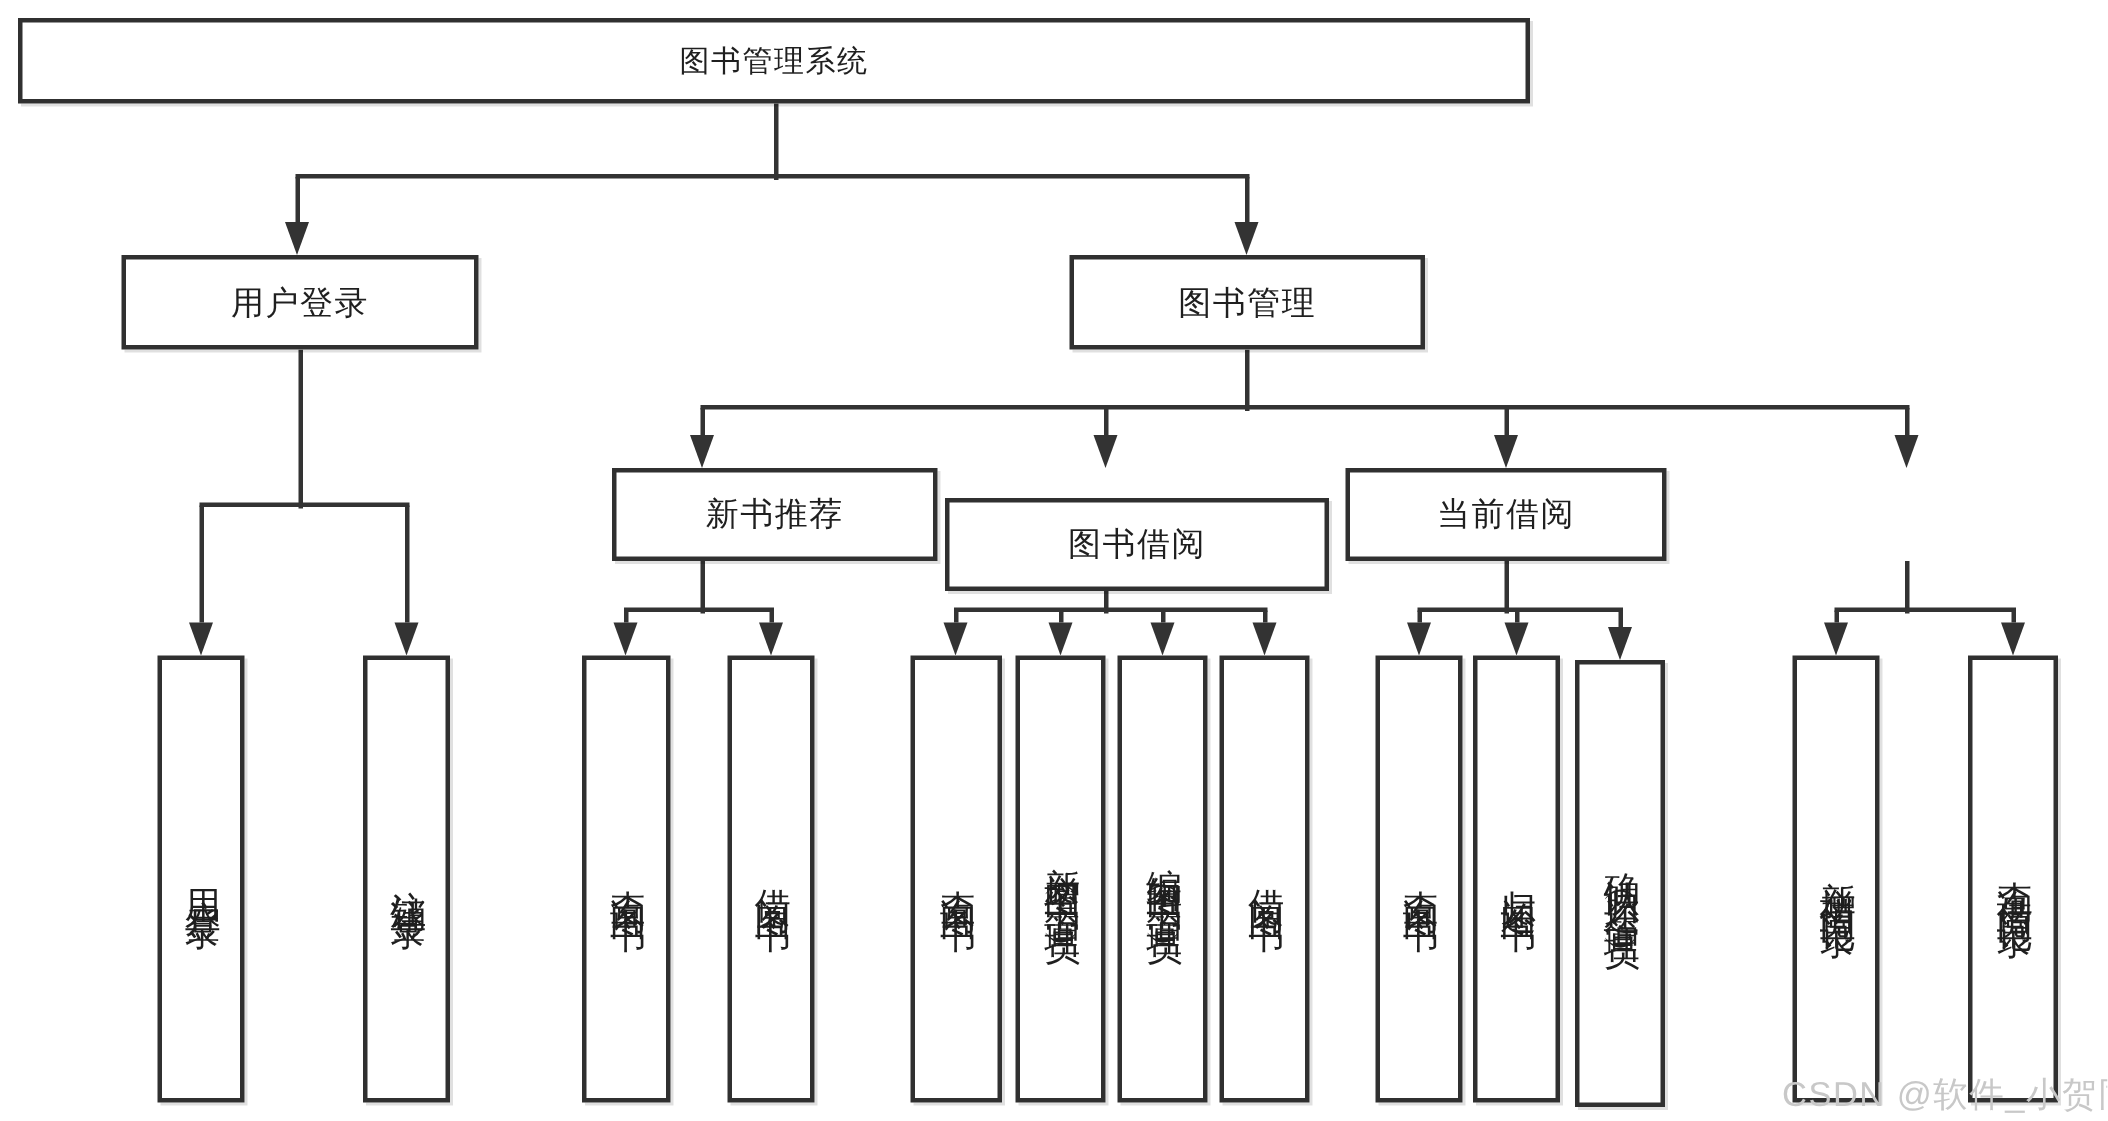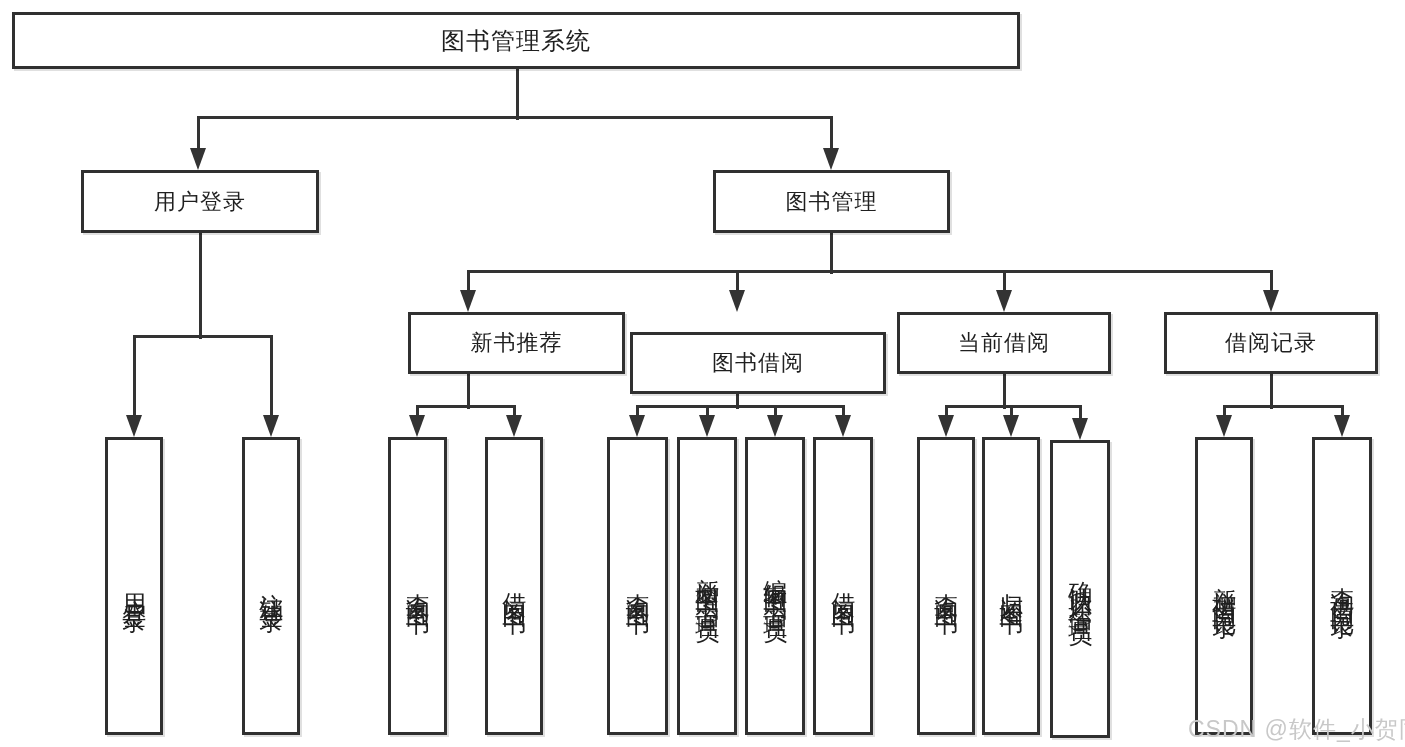--- a/index.html
+++ b/index.html
@@ -20,21 +20,21 @@
     align-items:center;
     justify-content:center;
     color:#1f1f1f;
     z-index:2;
   }
   .node.h span{
     font-size:22px;
     letter-spacing:1px;
     white-space:nowrap;
   }
-  .node.root span{font-size:24px;}
+  .node.root span{font-size:20px;}
   .node.v span{
     writing-mode:vertical-rl;
     text-orientation:mixed;
     font-size:24px;
     letter-spacing:6px;
     line-height:1.1;
     white-space:nowrap;
   }
   .cline{position:absolute;background:#333333;z-index:1;}
   .arrow{
@@ -94,23 +94,20 @@
   </div>
 
   <div class="node h" id="n-new-book-rec">
     <span>新书推荐</span>
   </div>
   <div class="node h" id="n-book-borrow">
     <span>图书借阅</span>
   </div>
   <div class="node h" id="n-current-borrow">
     <span>当前借阅</span>
-  </div>
-  <div class="node h" id="n-borrow-records">
-    <span>借阅记录</span>
   </div>
 
   <div class="node v" id="n-leaf-user-login">
     <span>用户登录</span>
   </div>
   <div class="node v" id="n-leaf-logout">
     <span>注销登录</span>
   </div>
   <div class="node v" id="n-leaf-nbr-query">
     <span>查询图书</span>

